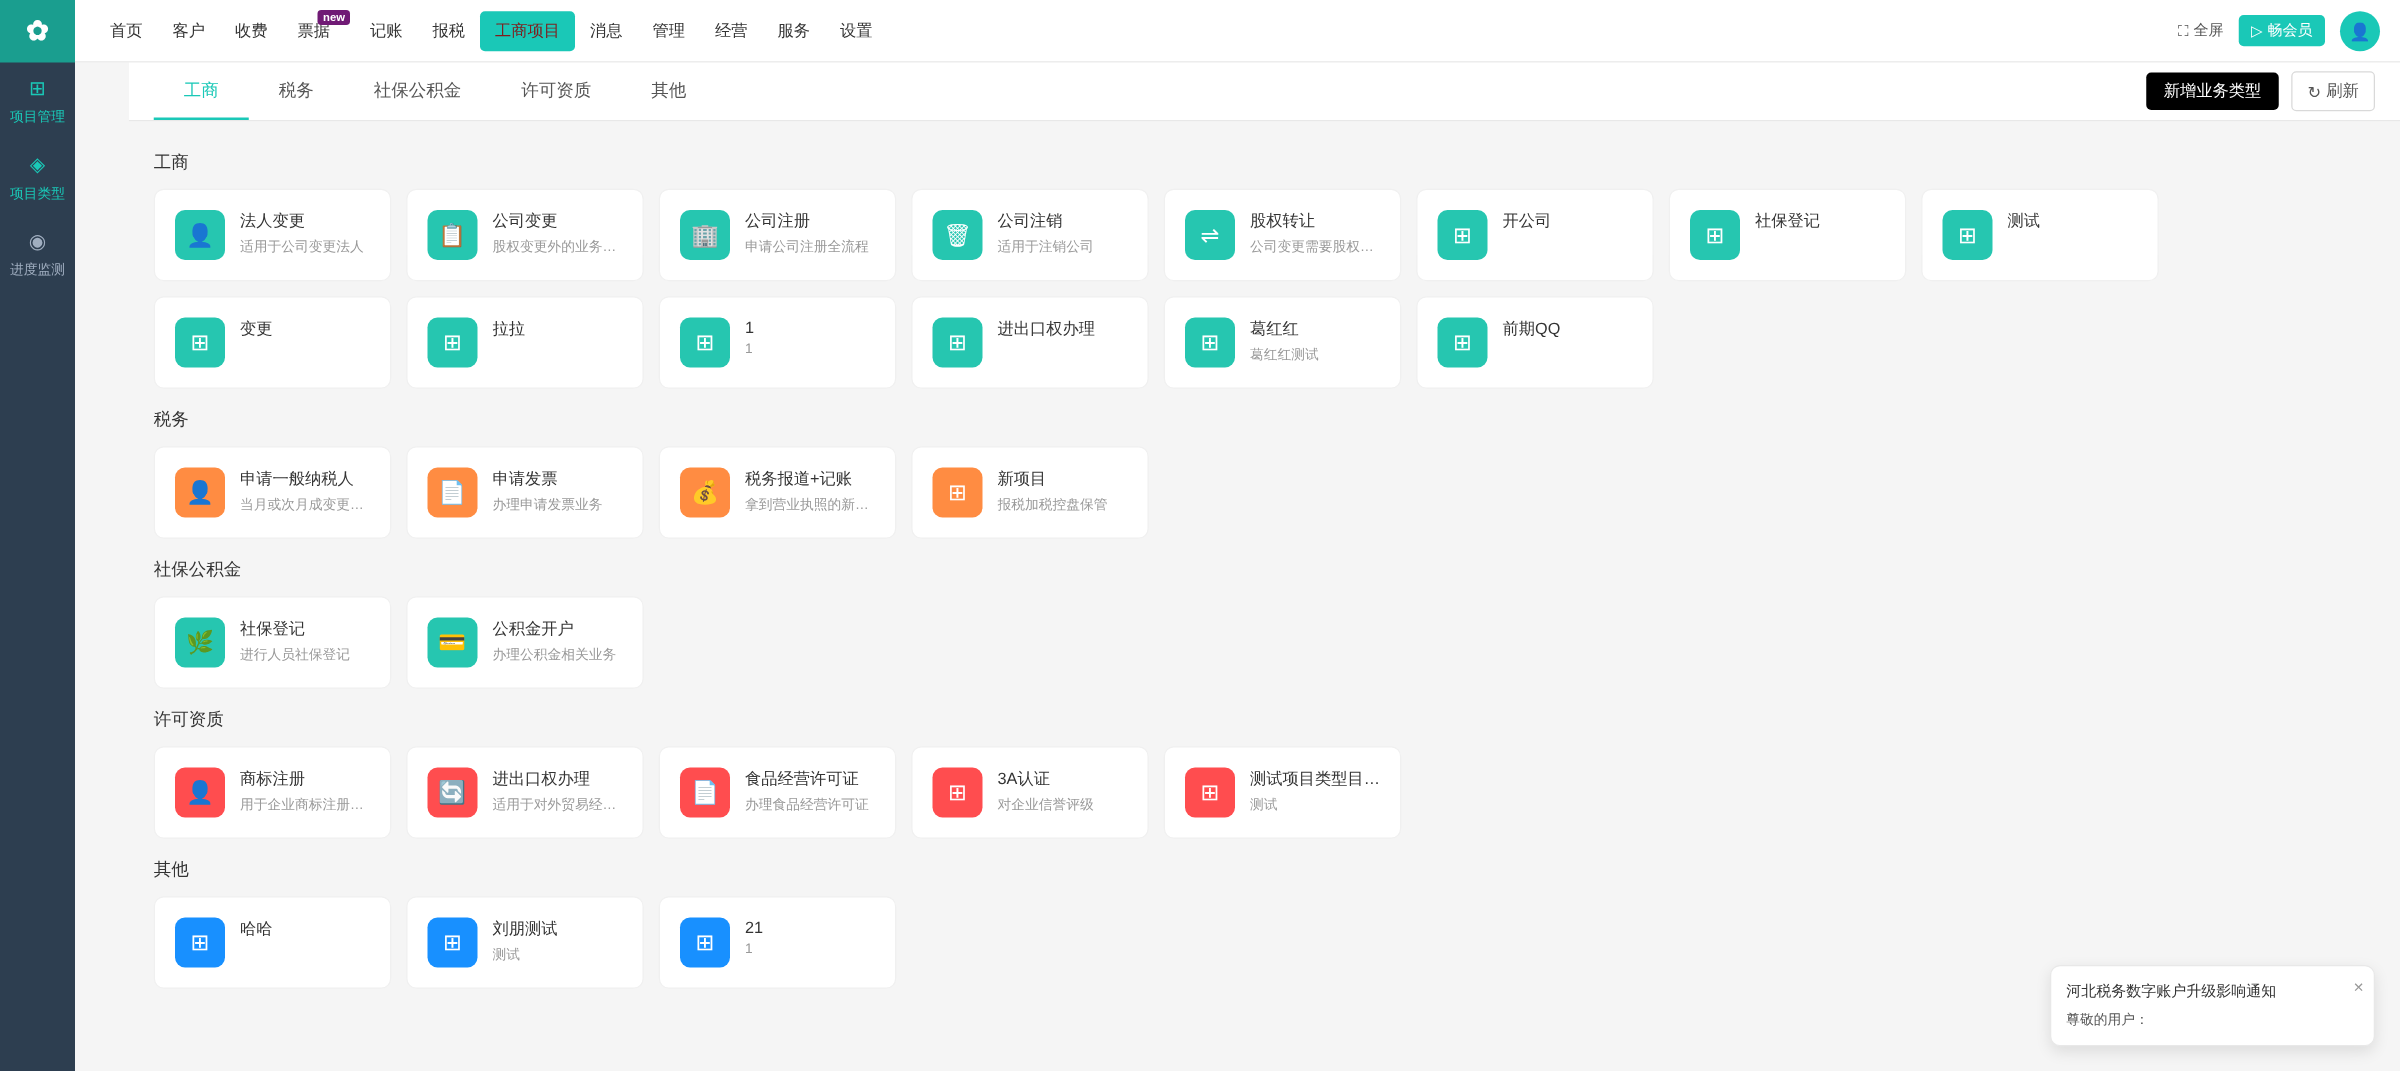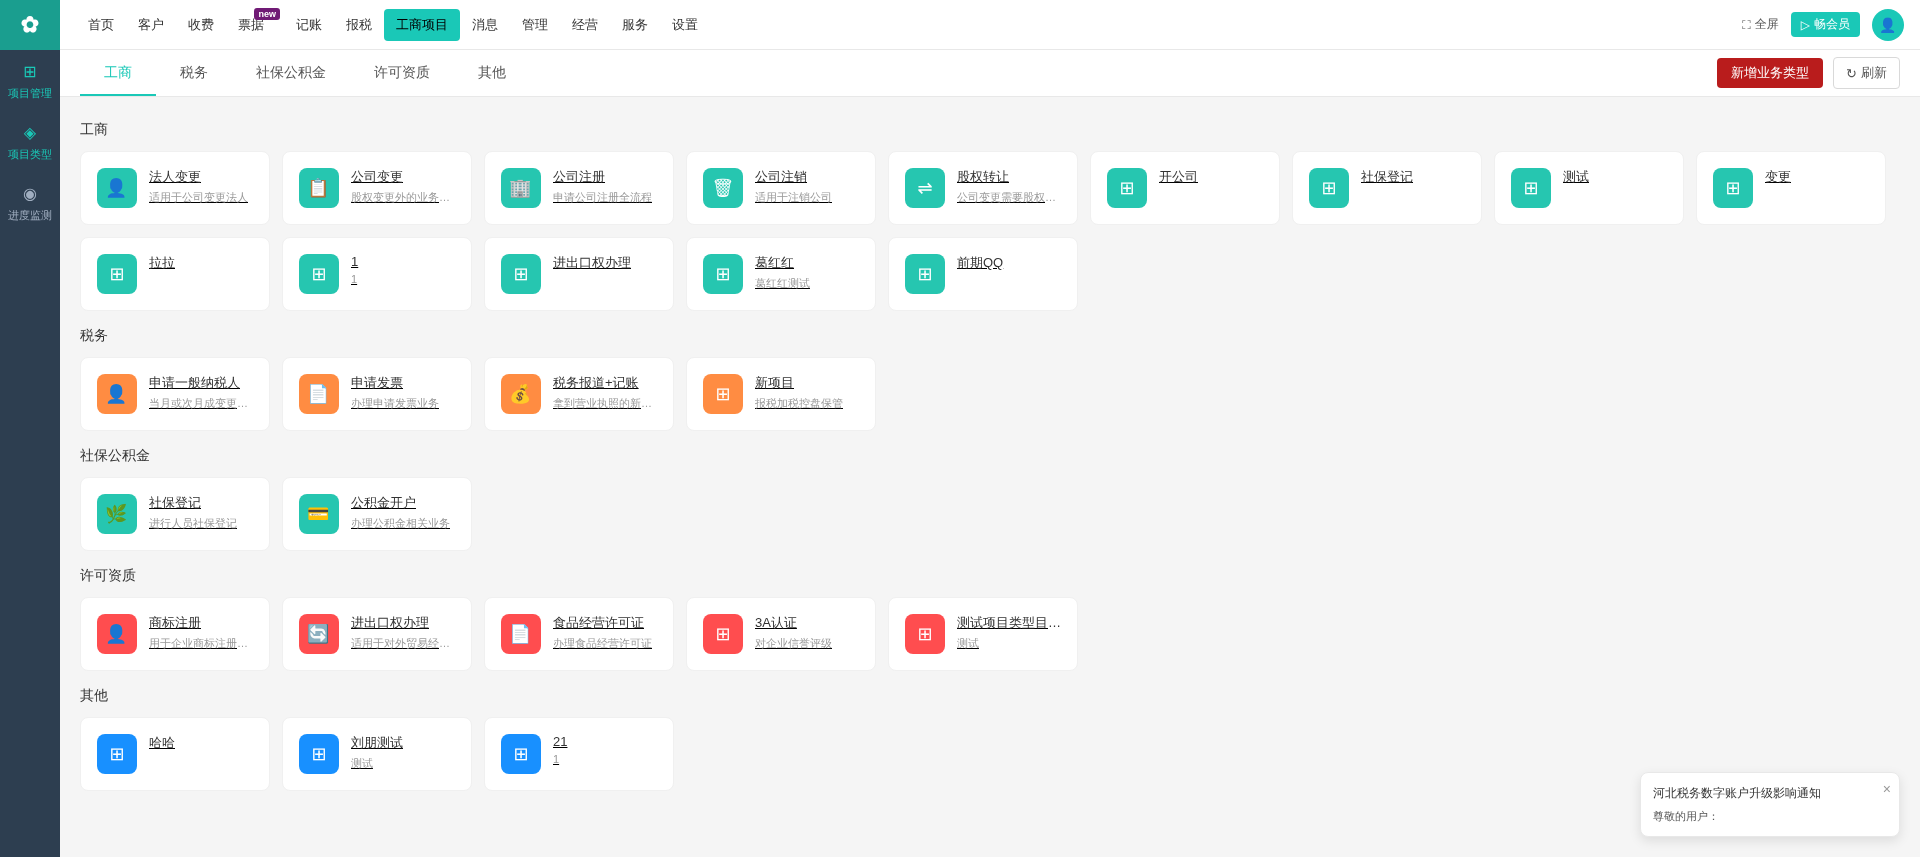--- a/index.html
+++ b/index.html
@@ -73,21 +73,21 @@
       height: 50px;
       display: flex;
       align-items: center;
       cursor: pointer;
       color: #333;
       font-size: 13px;
       position: relative;
     }
     .nav-item.active {
       background: #1ac8b7;
-      color: #000000;
+      color: #7f1d1d;
       border-radius: 4px;
       height: 32px;
     }
     .nav-badge {
       position: absolute;
       top: 8px;
       right: 4px;
       background: #701a75;
       color: white;
       font-size: 9px;
@@ -119,20 +119,21 @@
       justify-content: center;
       color: white;
       font-size: 14px;
     }
 
     
     .content-area {
       flex: 1;
       display: flex;
       overflow: hidden;
+      padding-left: 43px;
     }
 
     
     .right-content {
       flex: 1;
       overflow-y: auto;
       background: #f5f5f5;
     }
 
     
@@ -157,21 +158,21 @@
       color: #1ac8b7;
       border-bottom: 2px solid #1ac8b7;
     }
     .tabs-actions {
       margin-left: auto;
       display: flex;
       align-items: center;
       gap: 10px;
     }
     .btn-new-type {
-      background: #b91c1c;
+      background: #000000;
       color: white;
       border: none;
       padding: 6px 14px;
       border-radius: 4px;
       cursor: pointer;
       font-size: 13px;
     }
     .btn-refresh {
       background: none;
       border: 1px solid #d9d9d9;
@@ -218,21 +219,21 @@
       width: 40px;
       height: 40px;
       border-radius: 8px;
       display: flex;
       align-items: center;
       justify-content: center;
       color: white;
       font-size: 18px;
       flex-shrink: 0;
     }
-    .card-info { flex: 1; min-width: 0; text-decoration: underline; }
+    .card-info { flex: 1; min-width: 0; }
     .card-title {
       font-size: 13px;
       color: #333;
       font-weight: 500;
       margin-bottom: 4px;
       white-space: nowrap;
       overflow: hidden;
       text-overflow: ellipsis;
     }
     .card-desc {

